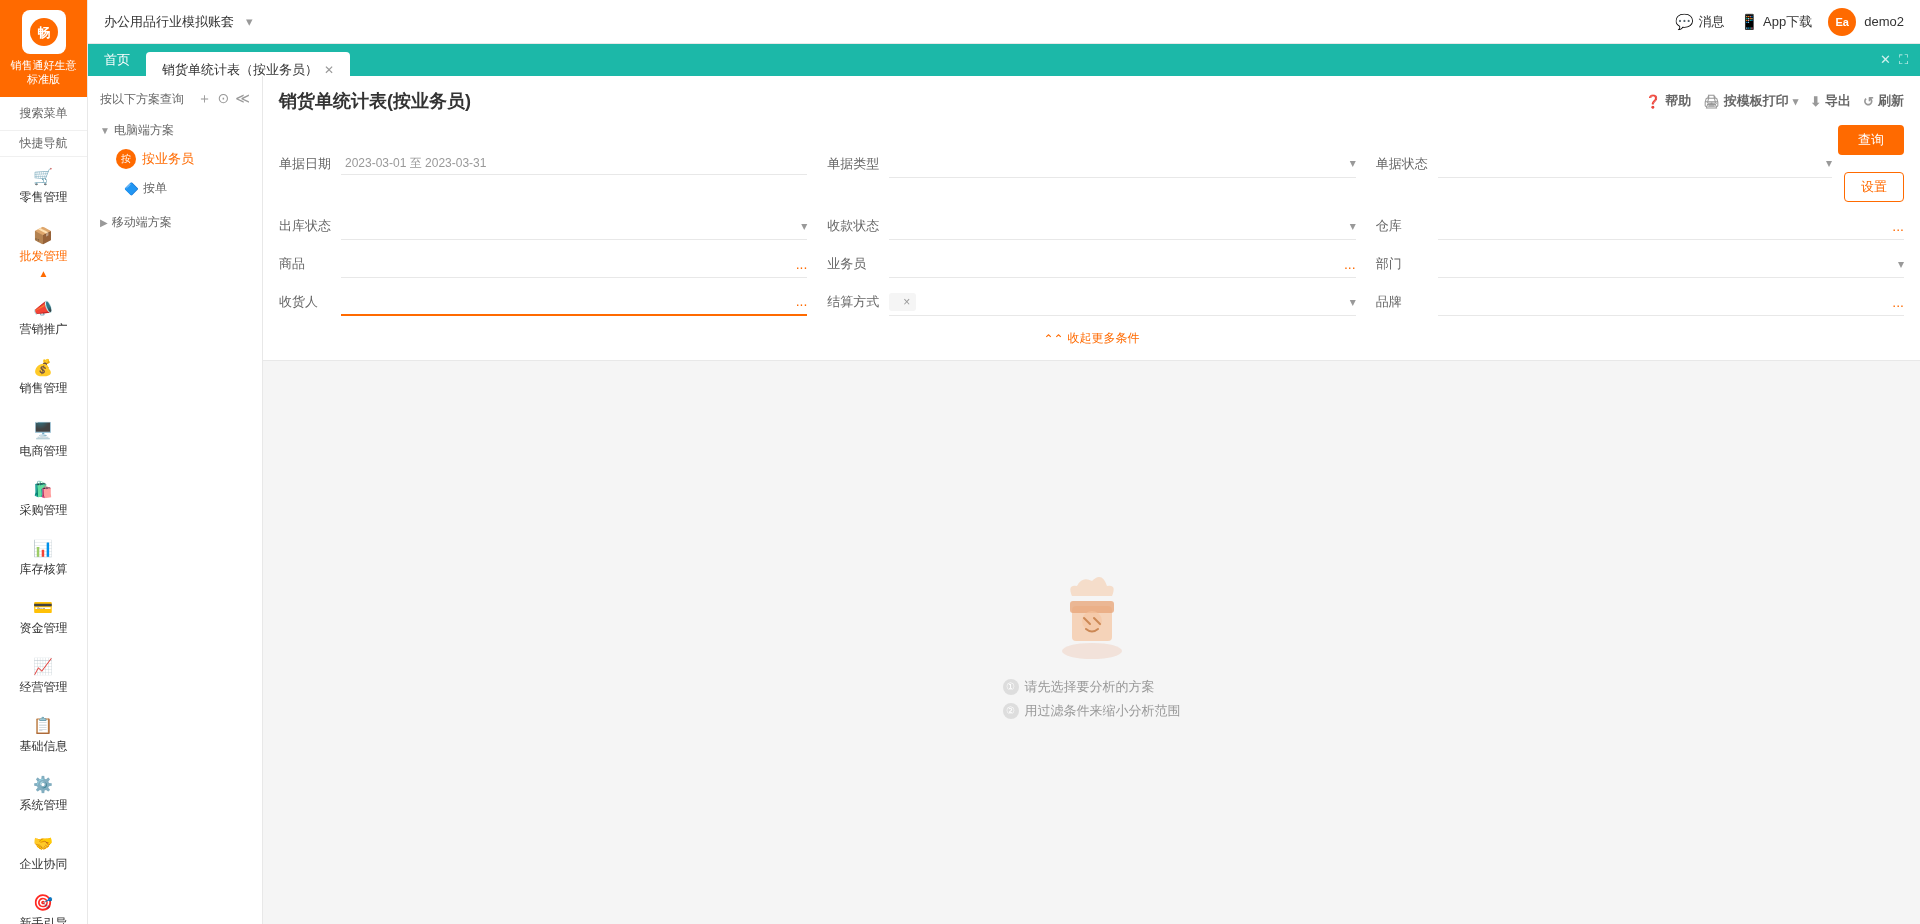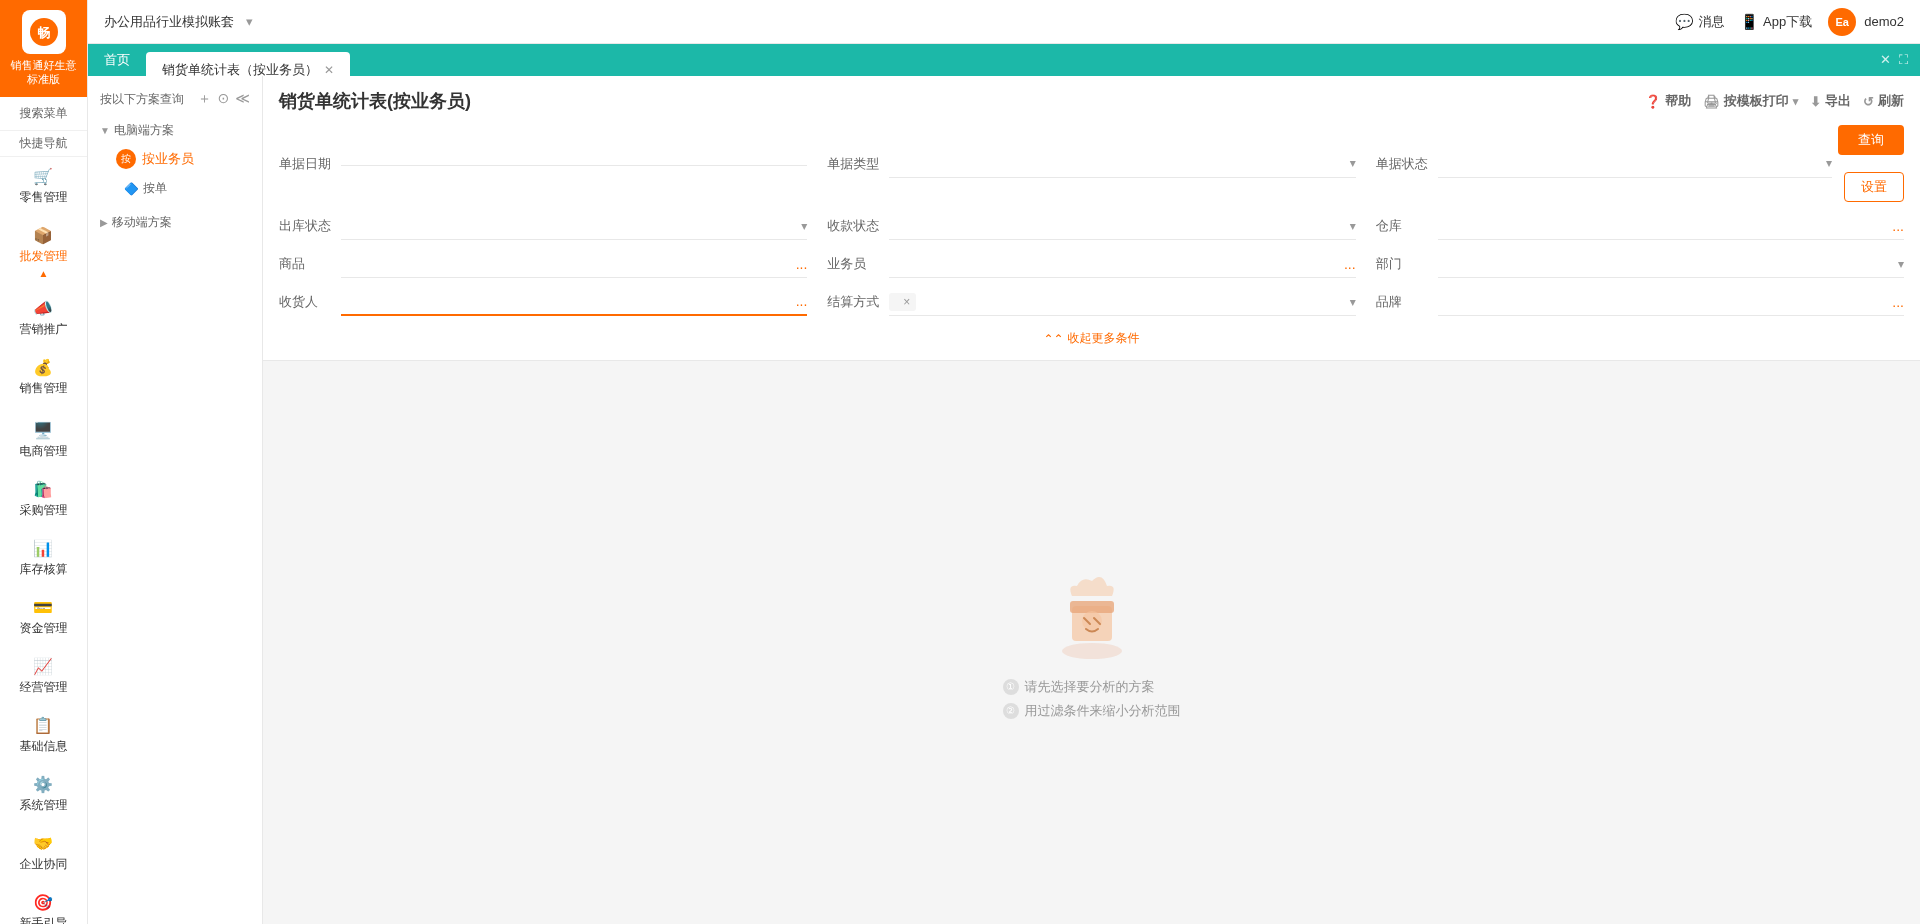--- a/index.html
+++ b/index.html
@@ -261,20 +261,21 @@
               <span>刷新</span>
             </div>
           </div>
         </div>
 
         <div style="display:grid; grid-template-columns: 1fr 1fr 1fr; gap:0 20px;">
 
           <div style="display:flex;align-items:center;gap:6px;margin-bottom:10px;">
             <span class="filter-label">单据日期</span>
             <div style="flex:1;border-bottom:1px solid #e8e8e8;padding:2px 0;display:flex;flex-direction:column;">
+              <span class="date-range">2023-03-01 至 2023-03-31</span>
             </div>
           </div>
 
           <div style="display:flex;align-items:center;gap:6px;margin-bottom:10px;">
             <span class="filter-label">单据类型</span>
             <div class="filter-select">
               <span></span>
               <span class="filter-select-arrow">▾</span>
             </div>
           </div>

